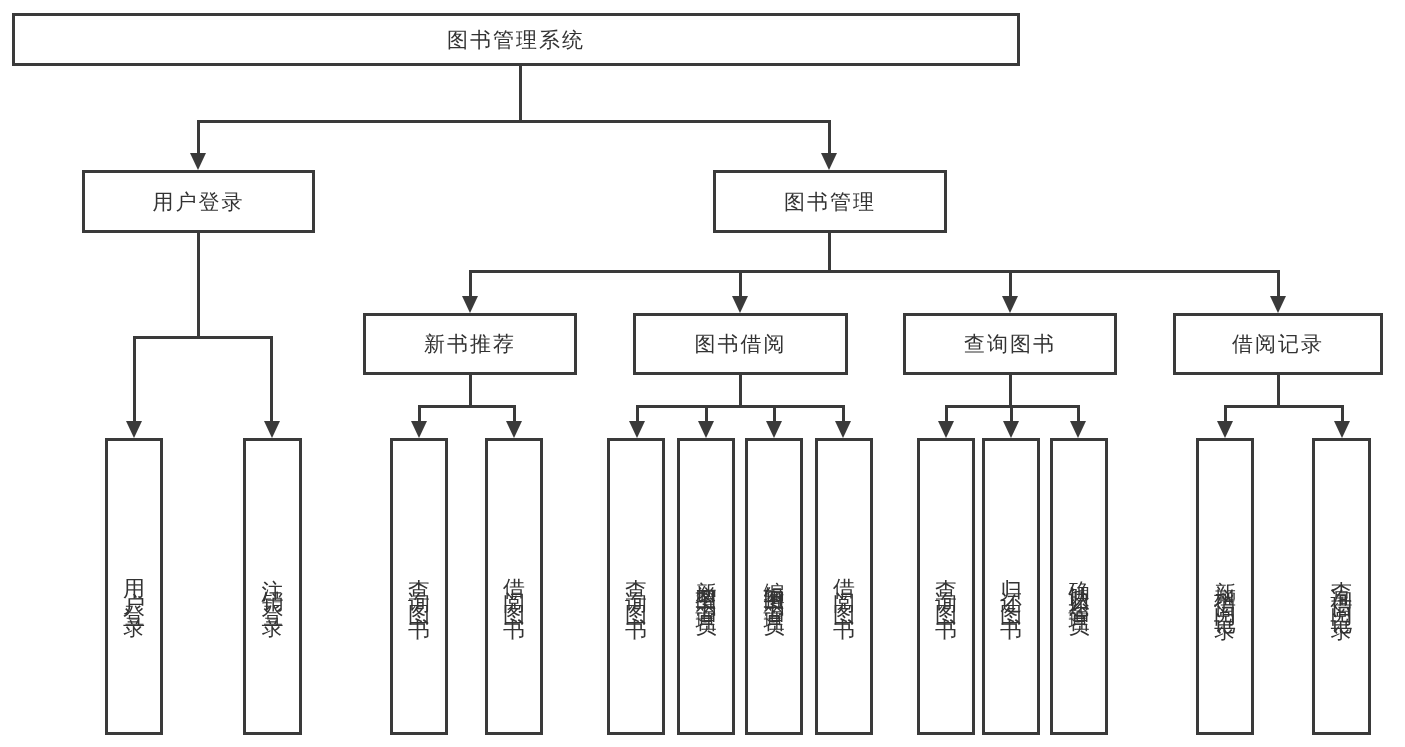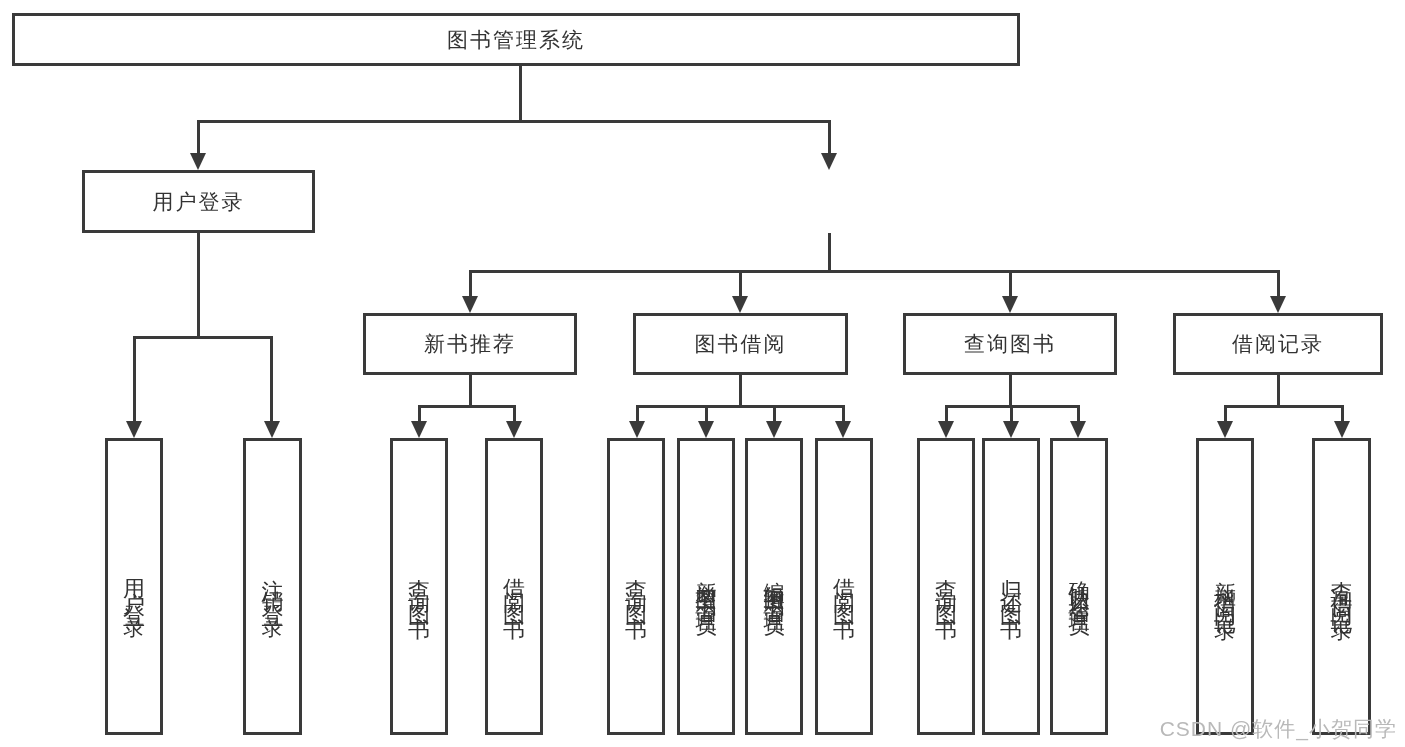--- a/index.html
+++ b/index.html
@@ -42,20 +42,21 @@
   }
 </style>
 </head>
 <body>
 
 <div class="stage">
 
   <div class="node" style="left:12px;top:13px;width:1008px;height:53px;">图书管理系统</div>
 
   <div class="node" style="left:82px;top:170px;width:233px;height:63px;">用户登录</div>
+  <div class="node" style="left:713px;top:170px;width:234px;height:63px;">图书管理</div>
 
   <div class="node" style="left:363px;top:313px;width:214px;height:62px;">新书推荐</div>
   <div class="node" style="left:633px;top:313px;width:215px;height:62px;">图书借阅</div>
   <div class="node" style="left:903px;top:313px;width:214px;height:62px;">查询图书</div>
   <div class="node" style="left:1173px;top:313px;width:210px;height:62px;">借阅记录</div>
 
   <div class="node leaf" style="left:105px;">
     <span class="loose">用户登录</span>
   </div>
   <div class="node leaf" style="left:243px;width:59px;">
@@ -151,15 +152,14 @@
   <div class="vline" style="left:1077px;top:405px;height:19px;"></div>
   <div class="arrow" style="left:1070px;top:421px;"></div>
 
   <div class="vline" style="left:1277px;top:375px;height:33px;"></div>
   <div class="hline" style="left:1224px;top:405px;width:119px;"></div>
   <div class="vline" style="left:1224px;top:405px;height:19px;"></div>
   <div class="arrow" style="left:1217px;top:421px;"></div>
   <div class="vline" style="left:1341px;top:405px;height:19px;"></div>
   <div class="arrow" style="left:1334px;top:421px;"></div>
 
-  <div class="watermark">CSDN @软件_小贺同学</div>
 
 </div>
 
 </body></html>

